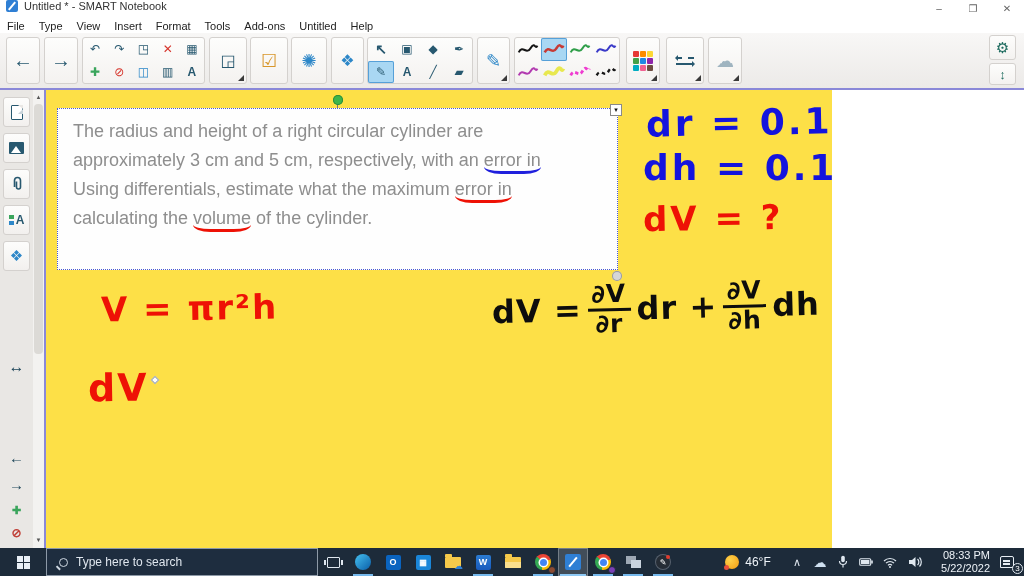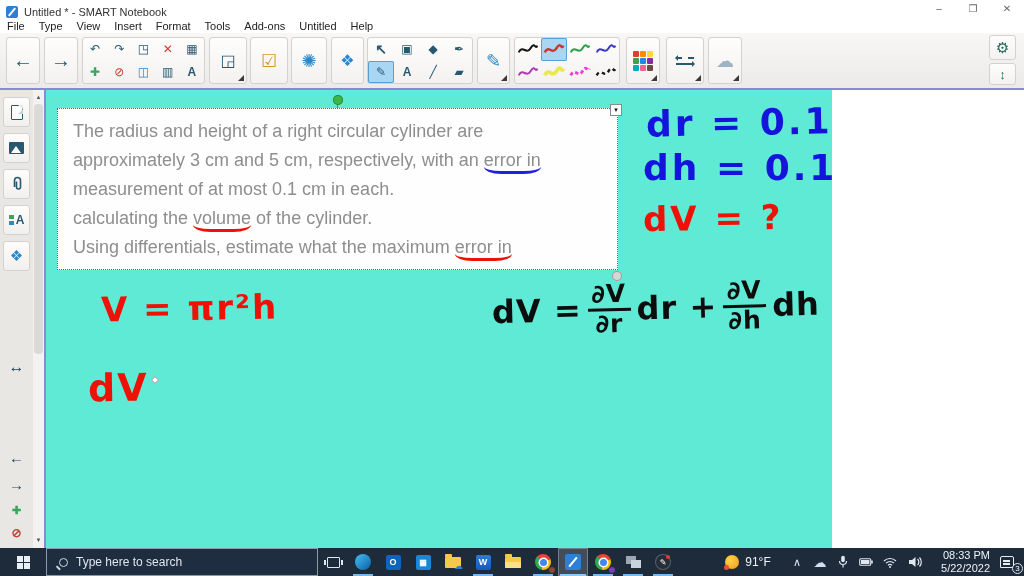--- a/index.html
+++ b/index.html
@@ -1,20 +1,20 @@
 <!DOCTYPE html>
 <html><head>
 <meta charset="utf-8">
 <style>
   *{margin:0;padding:0;box-sizing:border-box}
   html,body{width:1024px;height:576px;overflow:hidden;font-family:"Liberation Sans",sans-serif;background:#fff}
   #root{position:relative;width:1024px;height:576px;background:#fff}
 
   
-  .titlebar{position:absolute;left:0;top:0;width:1024px;height:18px;background:#fff;display:flex;align-items:flex-end;font-size:11px;color:#333}
+  .titlebar{position:absolute;left:0;top:0;width:1024px;height:18px;background:#fff;display:flex;align-items:flex-start;font-size:11px;color:#333}
   .appicon{width:12px;height:12px;margin:0 6px;background:#2f7fd4;border-radius:2px;position:relative;flex:0 0 auto}
   .appicon::after{content:"";position:absolute;left:5px;top:1px;width:2px;height:10px;background:#fff;transform:rotate(40deg)}
   .winctl{margin-left:auto;display:flex}
   .winctl .wc{width:34px;text-align:center;color:#666;font-size:10px;line-height:18px}
 
   
   .menubar{position:absolute;top:18px;left:0;width:1024px;height:15px;background:#fff;display:flex;align-items:center;font-size:11px;color:#222}
   .menubar span{padding:0 7px}
 
   
@@ -43,21 +43,21 @@
   .galic{width:15px;height:12px;background:#27586f;border-radius:1px;position:relative;overflow:hidden}
   .galic::after{content:"";position:absolute;left:2px;bottom:1px;border-left:5px solid transparent;border-right:5px solid transparent;border-bottom:7px solid #fff}
   .propsic{display:flex;align-items:center;gap:2px}
   .propsic .bars{display:flex;flex-direction:column;gap:2px}
   .propsic .bars i{width:5px;height:4px;display:block}
   .scrollbar{position:absolute;left:33px;top:90px;width:13px;height:458px;background:#f3f2f0;border-right:2px solid #8a88d8}
   .scrollbar .ar{position:absolute;left:0;width:11px;height:12px;text-align:center;font-size:6px;color:#555;line-height:12px}
   .scrollbar .thumb{position:absolute;left:1px;top:14px;width:9px;height:250px;background:#dcdad6;border-radius:4px}
 
   
-  .canvas{position:absolute;left:46px;top:90px;width:786px;height:458px;background:#5eead4;overflow:hidden}
+  .canvas{position:absolute;left:46px;top:90px;width:786px;height:458px;background:#fde047;overflow:hidden}
   .textbox{position:absolute;left:11px;top:18px;width:561px;height:162px;border:1px dotted #4a5ad4;background:#fefefe;padding:8px 15px;font-size:18px;line-height:29px;white-space:nowrap}
   .u{border-bottom:3px solid currentColor;border-radius:30%;padding-bottom:1px}
   .rotate-handle{position:absolute;left:287px;top:5px;width:10px;height:10px;border-radius:50%;background:#3cb54a;box-shadow:inset 0 0 0 1px #2c8c38}
   .rotate-stem{position:absolute;left:291px;top:14px;width:1px;height:5px;background:#777}
   .boxmenu{position:absolute;left:564px;top:14px;width:12px;height:12px;background:#fff;border:1px solid #8a8a8a;display:flex;align-items:center;justify-content:center;font-size:7px;color:#111}
   .resize-handle{position:absolute;left:566px;top:181px;width:10px;height:10px;border-radius:50%;background:#d6d6d6;box-shadow:inset 0 0 0 1px #9a9a9a}
   .ink{position:absolute;font-family:"DejaVu Sans",sans-serif;font-weight:bold;white-space:nowrap}
   .frac{display:inline-flex;flex-direction:column;align-items:center;vertical-align:middle;font-size:25px;line-height:26px;margin:0 6px}
   .frac .num{border-bottom:3px solid currentColor;padding:0 4px 1px}
   .cursor-diamond{position:absolute;left:106px;top:287px;width:6px;height:6px;border:1px solid #9aa4ac;background:#fff;transform:rotate(45deg)}
@@ -309,23 +309,22 @@
   </div>
 
   <div class="canvas">
 
     <div class="rotate-stem"></div>
     <div class="rotate-handle"></div>
 
     <div class="textbox" style="color: rgb(142, 142, 142);">
       <div><span>The radius and height of a right circular cylinder are</span></div>
       <div><span>approximately 3 cm and 5 cm, respectively, with an </span><span class="u" style="border-bottom-color: rgb(32, 32, 221);">error in</span></div>
-      <div><span>measurement of at most 0.1 cm in each.</span></div>
+      <div><span>Using differentials, estimate what the maximum </span><span class="u" style="border-bottom-color: rgb(238, 17, 5);">error in</span></div>
       <div><span>calculating the </span><span class="u" style="border-bottom-color: rgb(238, 17, 5);">volume</span><span> of the cylinder.</span></div>
-      <div><span>Using differentials, estimate what the maximum </span><span class="u" style="border-bottom-color: rgb(238, 17, 5);">error in</span></div>
     </div>
     <div class="boxmenu">▾</div>
     <div class="resize-handle"></div>
 
     <div class="ink" style="left: 600px; top: 12px; font-size: 36px; letter-spacing: 3px; transform: rotate(-1deg); color: rgb(20, 20, 221);">dr = 0.1</div>
     <div class="ink" style="left: 597px; top: 57px; font-size: 36px; letter-spacing: 3px; color: rgb(20, 20, 221);">dh = 0.1</div>
     <div class="ink" style="left: 597px; top: 108px; font-size: 34px; letter-spacing: 3px; transform: rotate(-1deg); color: rgb(238, 17, 5);">dV = ?</div>
 
     <div class="ink" style="left: 55px; top: 198px; font-size: 34px; letter-spacing: 2px; transform: rotate(-1deg); color: rgb(238, 17, 5);">V = πr²h</div>
     <div class="ink" style="left: 42px; top: 276px; font-size: 38px; letter-spacing: 2px; transform: rotate(-1deg); color: rgb(238, 17, 5);">dV</div>
@@ -402,21 +401,21 @@
     <div class="tslot run">
         <span class="inkic">
           <span>✎</span>
         </span>
       </div>
 
     <div class="spacer"></div>
 
     <div class="tslot" style="width:76px">
       <span class="sun"></span>
-      <span class="temp">91°F</span>
+      <span class="temp">46°F</span>
     </div>
     <div class="tslot" style="width:22px">
         <span class="caret">∧</span>
       </div>
     <div class="tslot" style="width:24px">
         <span class="trayglyph">☁</span>
       </div>
     <div class="tslot" style="width:22px">
       <svg width="10" height="14" viewBox="0 0 10 14">
           <rect x="3.2" y="0.8" width="3.6" height="6.5" rx="1.8" fill="#dfe7ef"></rect>

